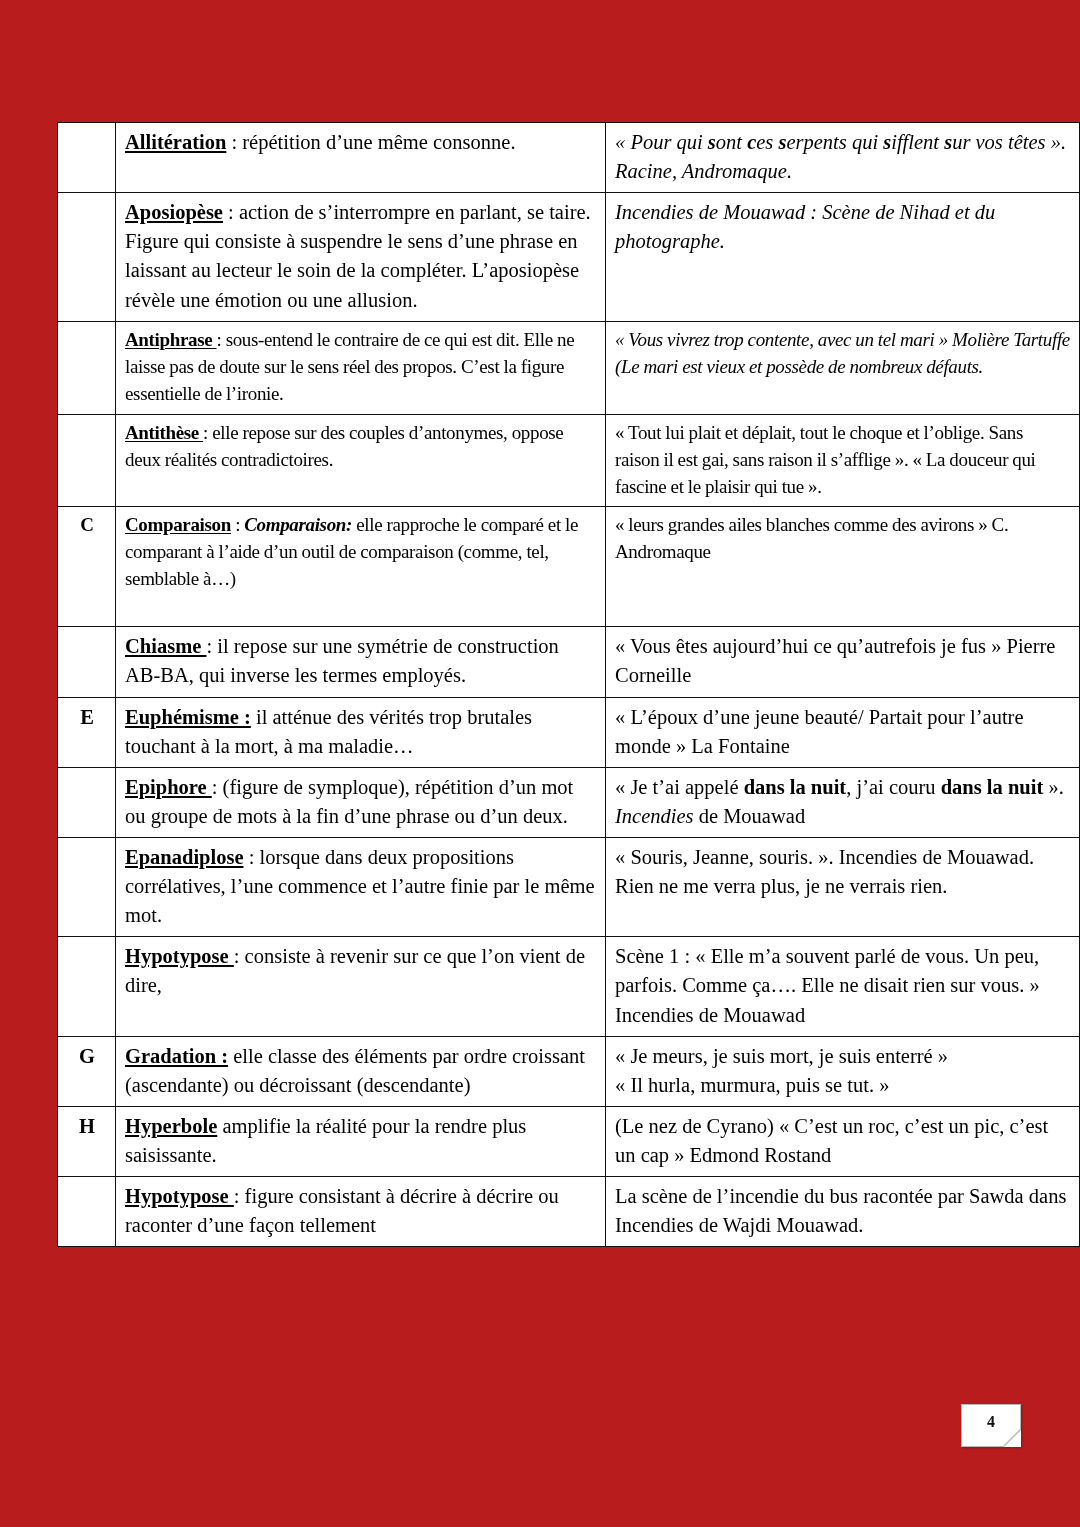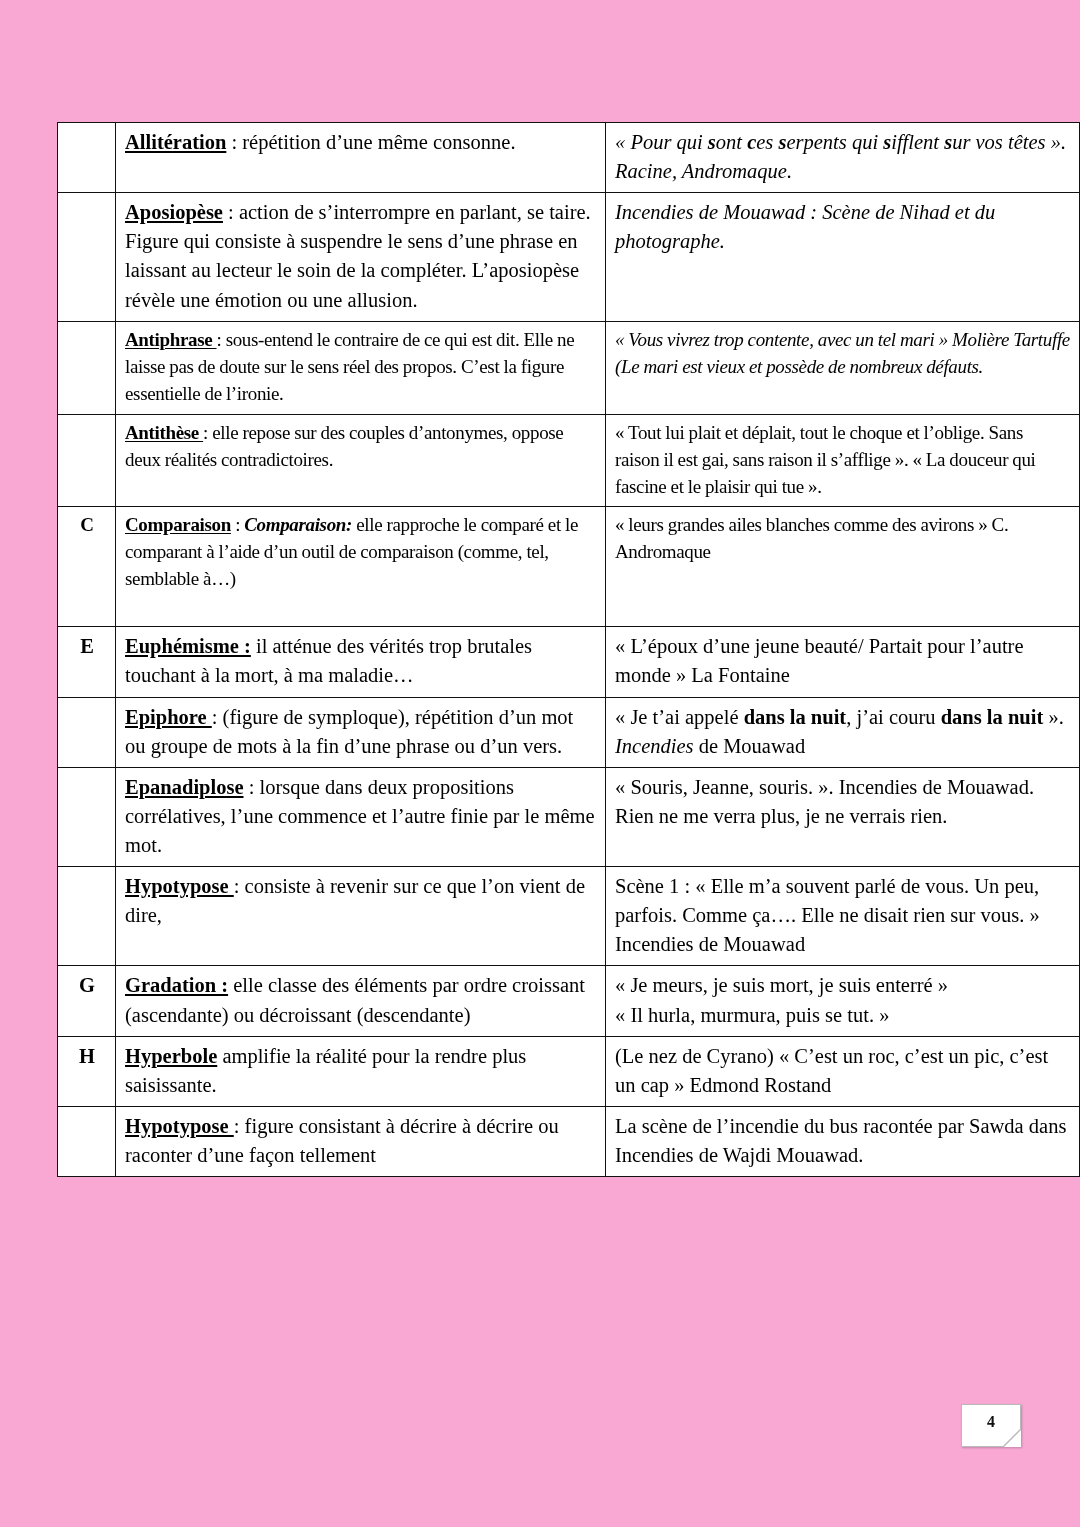--- a/index.html
+++ b/index.html
@@ -13,21 +13,21 @@
     height: 1527px;
     position: relative;
     font-family: "Liberation Serif", "DejaVu Serif", serif;
     color: #000000;
     overflow: hidden;
   }
 
   .page {
     position: absolute;
     inset: 0;
-    background: #f9a8d4;
+    background: #b91c1c;
   }
 
   
   .figures-table {
     position: absolute;
     left: 57px;
     top: 122px;
     width: 968px;
     border-collapse: collapse;
     table-layout: fixed;
@@ -156,36 +156,45 @@
       <tr class="cond">
         <td class="col-letter">C</td>
         <td class="col-def">
           <span class="cell-text"><span class="term">Comparaison</span><span> : </span><span class="term-plain">Comparaison:</span><span> elle rapproche le comparé et le comparant à l’aide d’un outil de comparaison (comme, tel, semblable à…)</span><span class="spacer-line"></span></span>
         </td>
         <td class="col-example">
           <span class="cell-text">« leurs grandes ailes blanches comme des avirons » C. Andromaque</span>
         </td>
       </tr>
 
+      <tr>
+        <td class="col-letter"></td>
+        <td class="col-def">
+          <span class="term">Chiasme </span><span>:  </span><span>il repose sur une symétrie de construction AB-BA, qui inverse  les termes employés.</span>
+        </td>
+        <td class="col-example">
+          <span>«  Vous êtes aujourd’hui ce qu’autrefois je fus » Pierre Corneille</span>
+        </td>
+      </tr>
 
       <tr>
         <td class="col-letter">E</td>
         <td class="col-def">
           <span class="term">Euphémisme :</span><span> </span><span>il atténue des vérités trop brutales touchant à la mort, à ma maladie…</span>
         </td>
         <td class="col-example">
           <span>« L’époux d’une jeune beauté/ Partait pour l’autre monde » La Fontaine</span>
         </td>
       </tr>
 
 
       <tr>
         <td class="col-letter"></td>
         <td class="col-def">
-          <span class="term">Epiphore </span><span>: </span><span>(figure de symploque), répétition d’un mot ou groupe de mots à la fin d’une phrase ou d’un vers.</span>
+          <span class="term">Epiphore </span><span>: </span><span>(figure de symploque), répétition d’un mot ou groupe de mots à la fin d’une phrase ou d’un deux.</span>
         </td>
         <td class="col-example">
           <span><span> « Je t’ai appelé </span><strong class="bd">dans la nuit</strong><span>, j’ai couru </span><strong class="bd">dans la nuit</strong><span> ». </span><em class="ital">Incendies</em><span> de Mouawad</span></span>
         </td>
       </tr>
 
       <tr>
         <td class="col-letter"></td>
         <td class="col-def">
           <span class="term">Epanadiplose</span><span> : </span><span>lorsque dans deux propositions corrélatives, l’une commence et l’autre finie par le même mot.</span>

